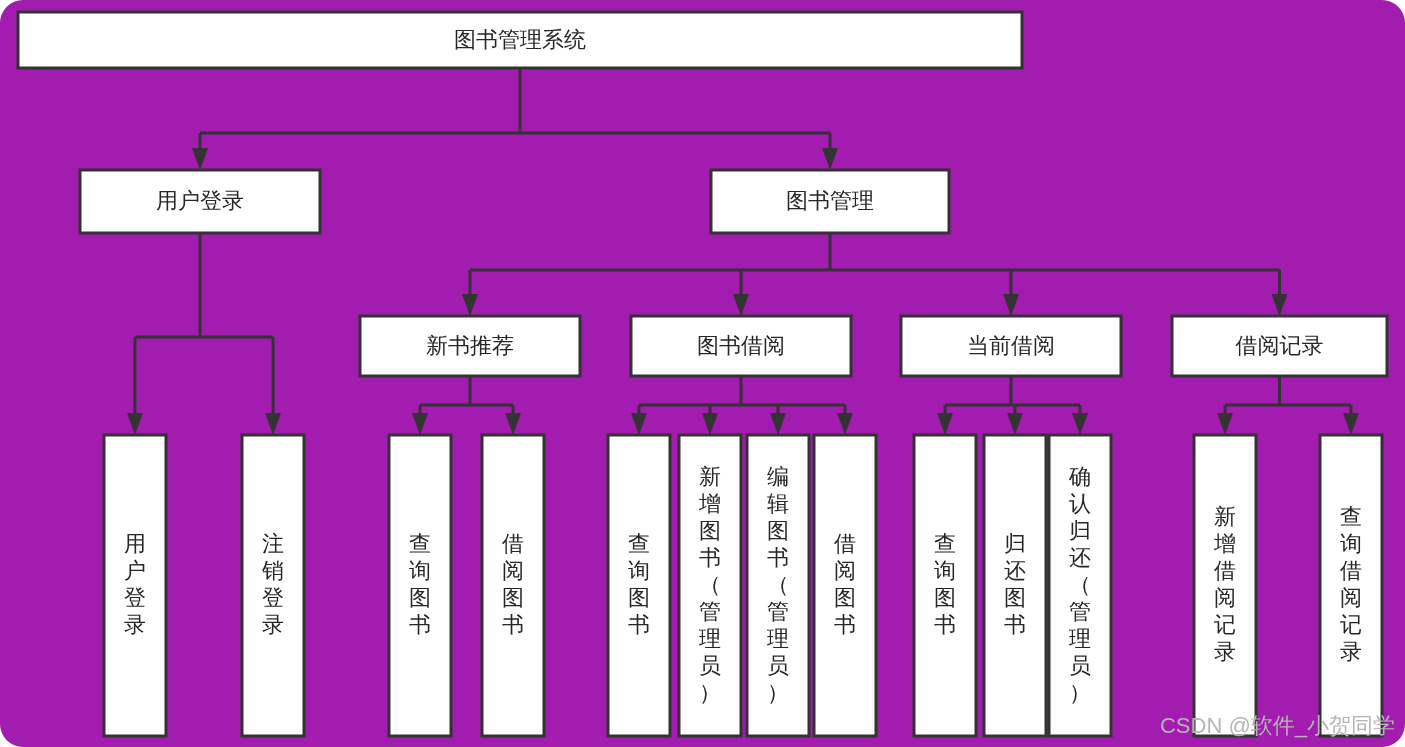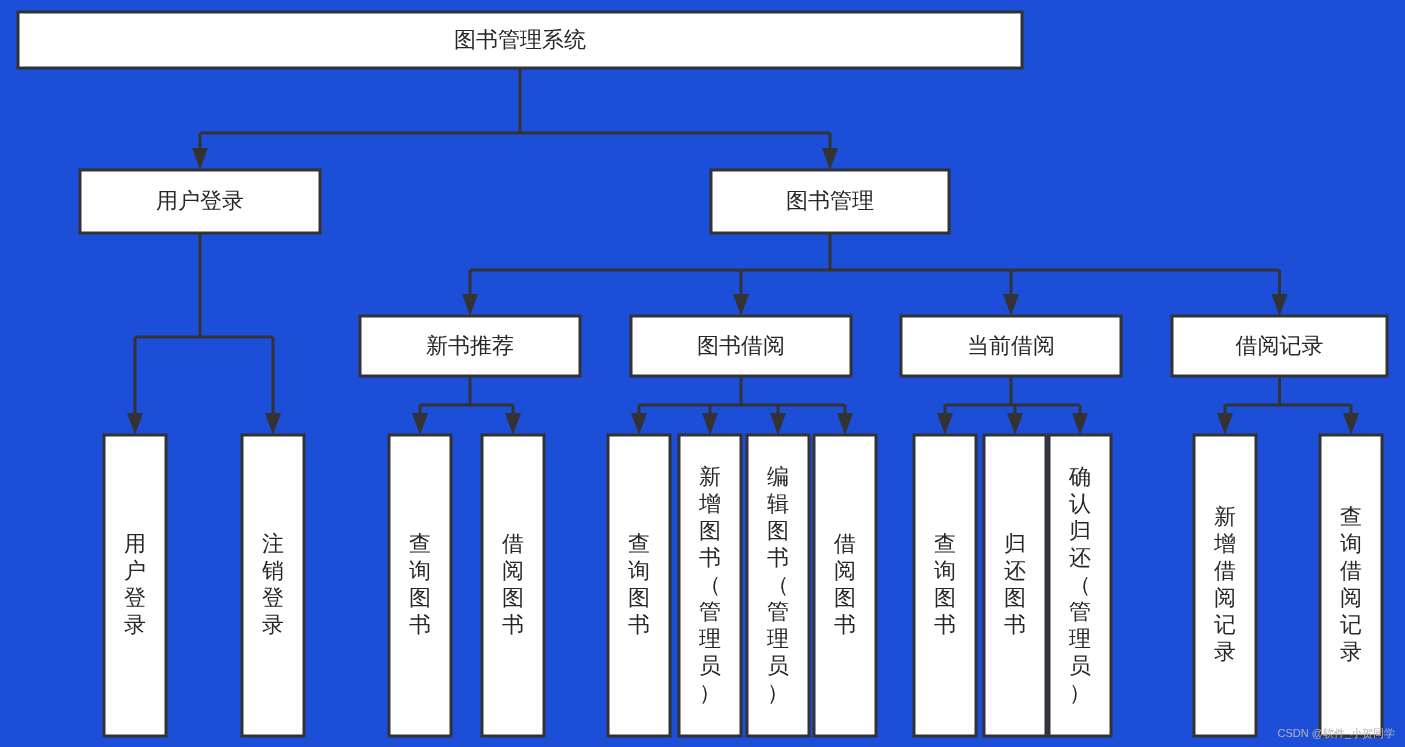--- a/index.html
+++ b/index.html
@@ -8,22 +8,23 @@
     padding: 0;
     background: #ffffff;
   }
   body {
     font-family: "Liberation Sans", "DejaVu Sans", sans-serif;
   }
   #diagram-root {
     position: relative;
     width: 1405px;
     height: 747px;
-    background: #1d4ed8;
+    background: #a21caf;
     overflow: hidden;
+    border-radius: 23px;
   }
   svg.diagram-canvas {
     position: absolute;
     top: 0;
     left: 0;
     width: 1405px;
     height: 747px;
     display: block;
   }
   .node-box {
@@ -57,21 +58,21 @@
     font-family: "Liberation Sans", "DejaVu Sans", sans-serif;
     fill: #262626;
     font-size: 22px;
     text-anchor: middle;
   }
   .watermark {
     position: absolute;
     right: 10px;
     bottom: 6px;
     font-family: "Liberation Sans", "DejaVu Sans", sans-serif;
-    font-size: 11px;
+    font-size: 22px;
     color: #b5b5b5;
     white-space: nowrap;
     pointer-events: none;
     user-select: none;
   }
 </style>
 </head>
 <body>
 
 <div id="diagram-root">

